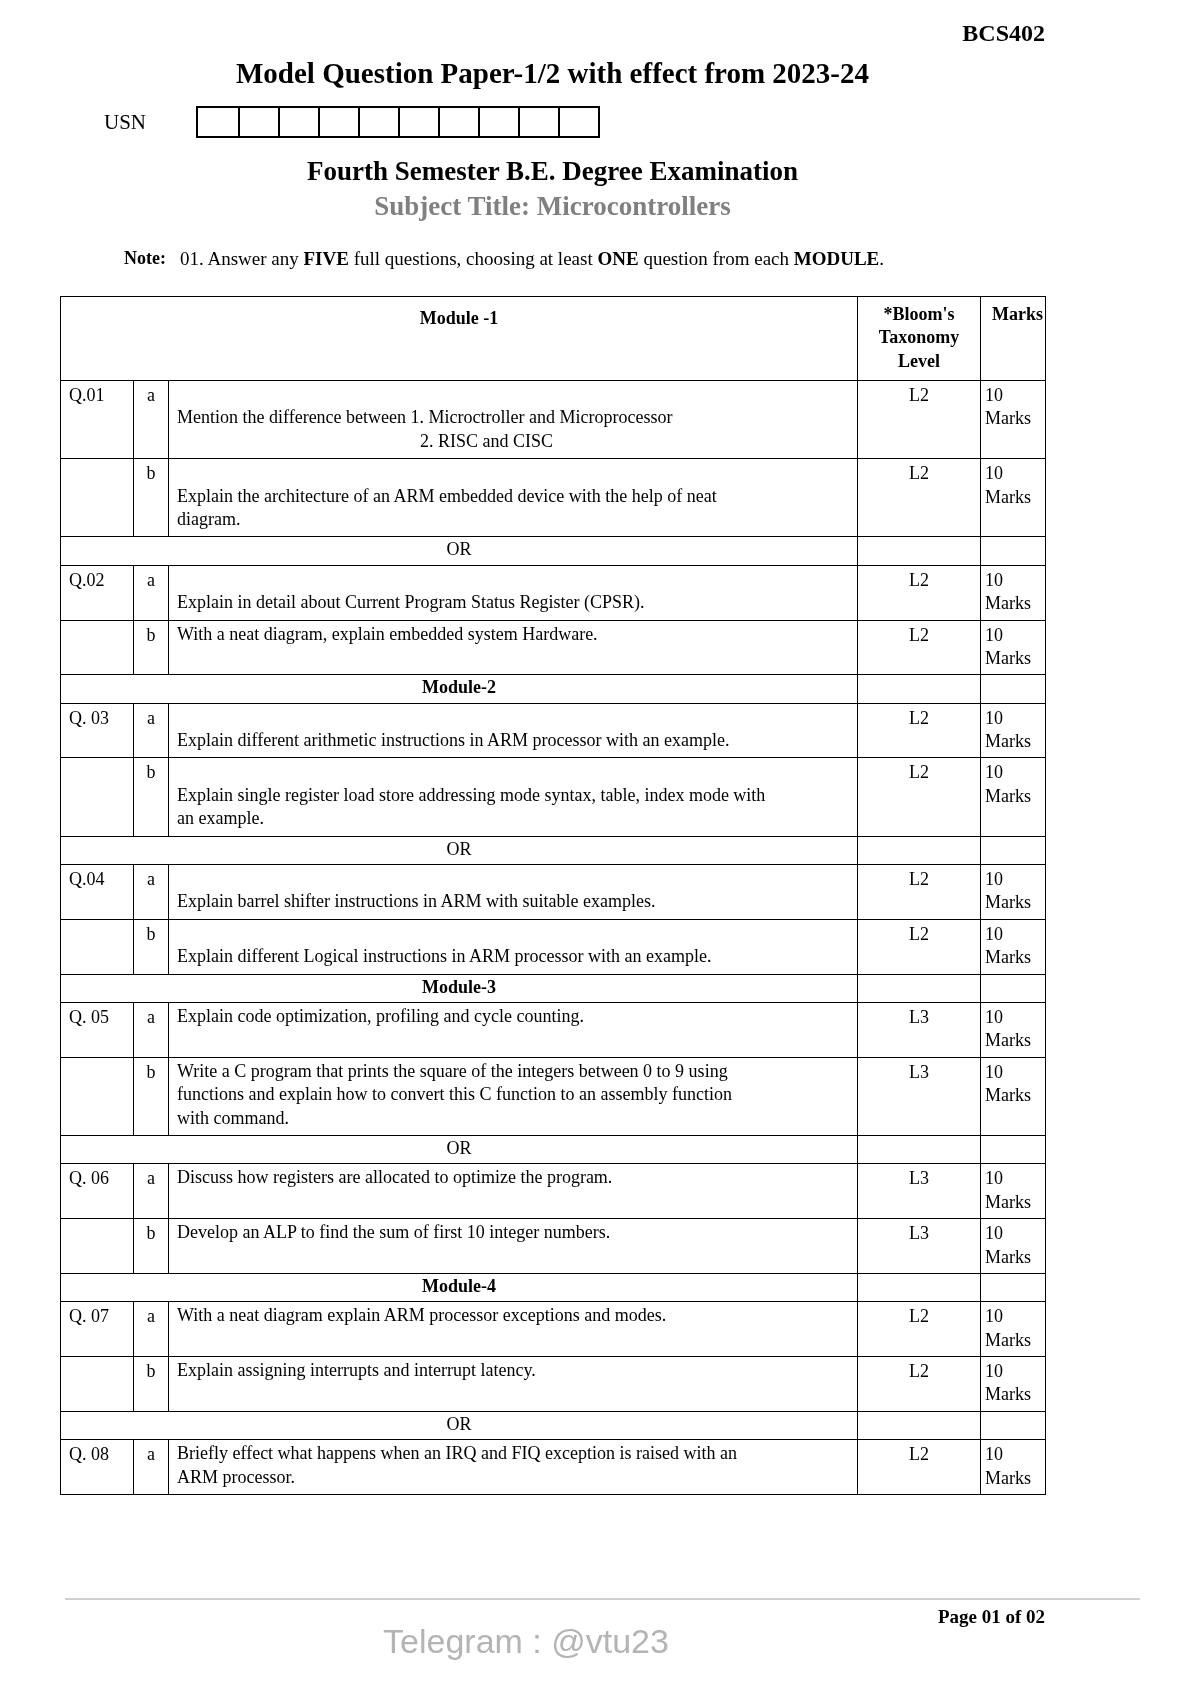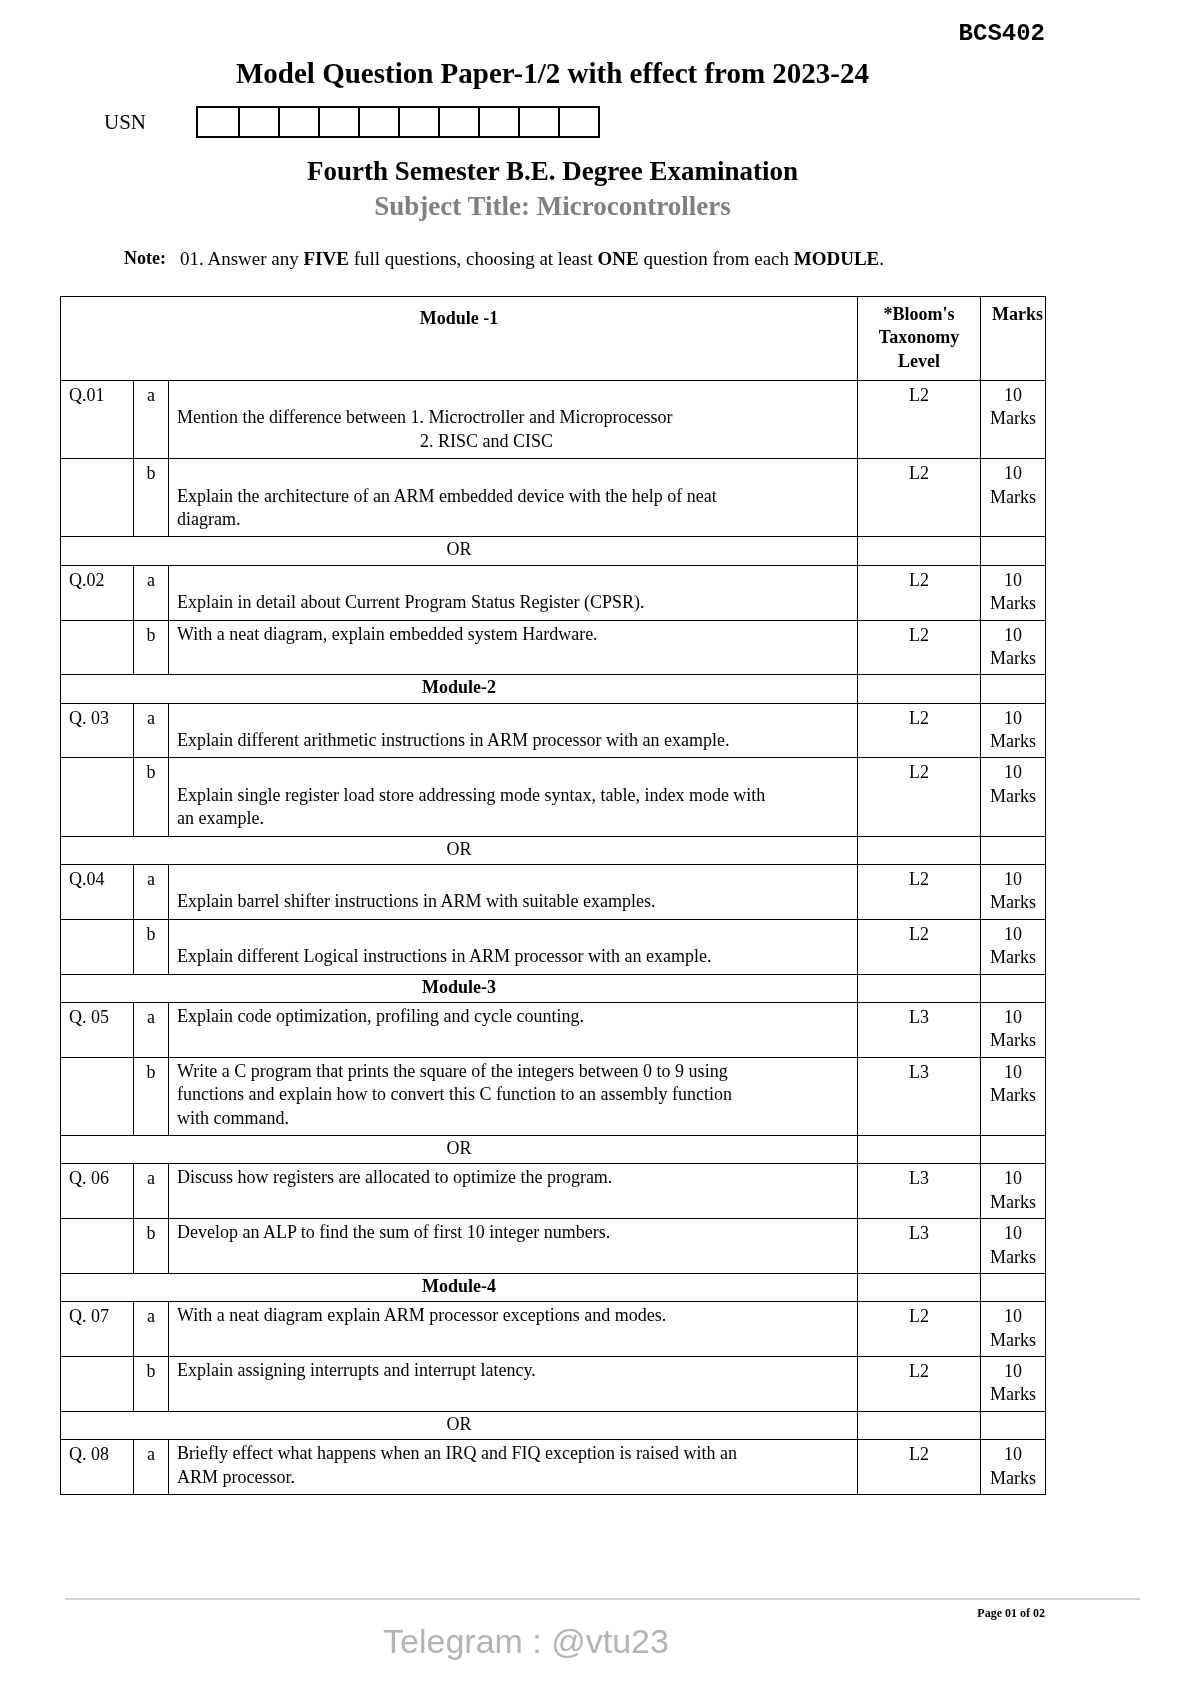--- a/index.html
+++ b/index.html
@@ -1,21 +1,21 @@
 <!DOCTYPE html>
 <html><head>
 <meta charset="utf-8">
 <style>
   * { box-sizing: border-box; }
   html, body { margin: 0; padding: 0; background: #ffffff; }
   body { width: 1200px; font-family: "Liberation Serif", serif; color: #000; }
   .page { position: relative; width: 1200px; height: 1696px; background: #fff; overflow: hidden; }
   .content { width: 985px; margin-left: 60px; padding-top: 20px; }
 
-  .course-code { text-align: right; font-weight: bold; font-size: 24px; font-family: Liberation Mono, monospace; }
+  .course-code { text-align: right; font-weight: bold; font-size: 24px; }
   .doc-title { text-align: center; font-weight: bold; font-size: 29px; margin-top: 10px; }
 
   .usn-row { display: flex; align-items: center; margin-top: 16px; margin-left: 44px; }
   .usn-label { font-size: 21px; margin-right: 50px; }
   .usn-boxes { display: flex; border: 2px solid #000; height: 32px; }
   .usn-cell { width: 40px; height: 28px; border-left: 2px solid #000; }
   .usn-cell:first-child { border-left: none; }
 
   .exam-title { text-align: center; font-weight: bold; font-size: 27px; margin-top: 18px; }
   .subject-title { text-align: center; font-weight: bold; font-size: 27px; color: #808080; margin-top: 4px; }
@@ -29,26 +29,26 @@
   table.qtable { width: 985px; border-collapse: collapse; table-layout: fixed; margin-top: 26px; }
   table.qtable, table.qtable th, table.qtable td { border: 1px solid #000; }
   table.qtable th, table.qtable td { font-size: 18px; line-height: 1.3; vertical-align: top; }
   th.module-header { font-size: 20px; font-weight: bold; text-align: center; vertical-align: middle; padding: 10px 6px; height: 84px; }
   th.bloom-header { font-size: 19px; font-weight: bold; text-align: center; vertical-align: middle; padding: 6px 8px; }
   th.marks-header { font-size: 19px; font-weight: bold; text-align: right; vertical-align: middle; padding: 6px 2px; }
   td.q-cell { padding: 3px 4px 4px 8px; }
   td.sub-cell { padding: 3px 2px 4px; text-align: center; }
   td.text-cell { padding: 2px 8px 5px; white-space: pre-wrap; }
   td.bloom-cell { padding: 3px 2px 4px; text-align: center; }
-  td.marks-cell { padding: 3px 4px 4px; text-align: center; }
+  td.marks-cell { padding: 3px 4px 4px; }
   td.divider-cell { text-align: center; padding: 1px 0 3px; font-size: 19px; }
   td.divider-cell.bold { font-weight: bold; }
 
   .footer-rule { position: absolute; left: 65px; top: 1598px; width: 1075px; height: 2px; background: #d0d0d0; }
-  .page-number { position: absolute; top: 1606px; left: 60px; width: 985px; text-align: right; font-weight: bold; font-size: 12px; }
+  .page-number { position: absolute; top: 1606px; left: 60px; width: 985px; text-align: right; font-weight: bold; font-size: 19px; }
   .watermark { position: absolute; top: 1622px; left: 526px; transform: translateX(-50%); font-family: "Liberation Sans", sans-serif; font-size: 34px; color: #b4b4b4; white-space: nowrap; }
 </style>
 </head>
 <body>
 
 <div class="page">
   <div class="content">
 
     <div class="course-code">BCS402</div>
     <div class="doc-title">Model Question Paper-1/2 with effect from 2023-24</div>

